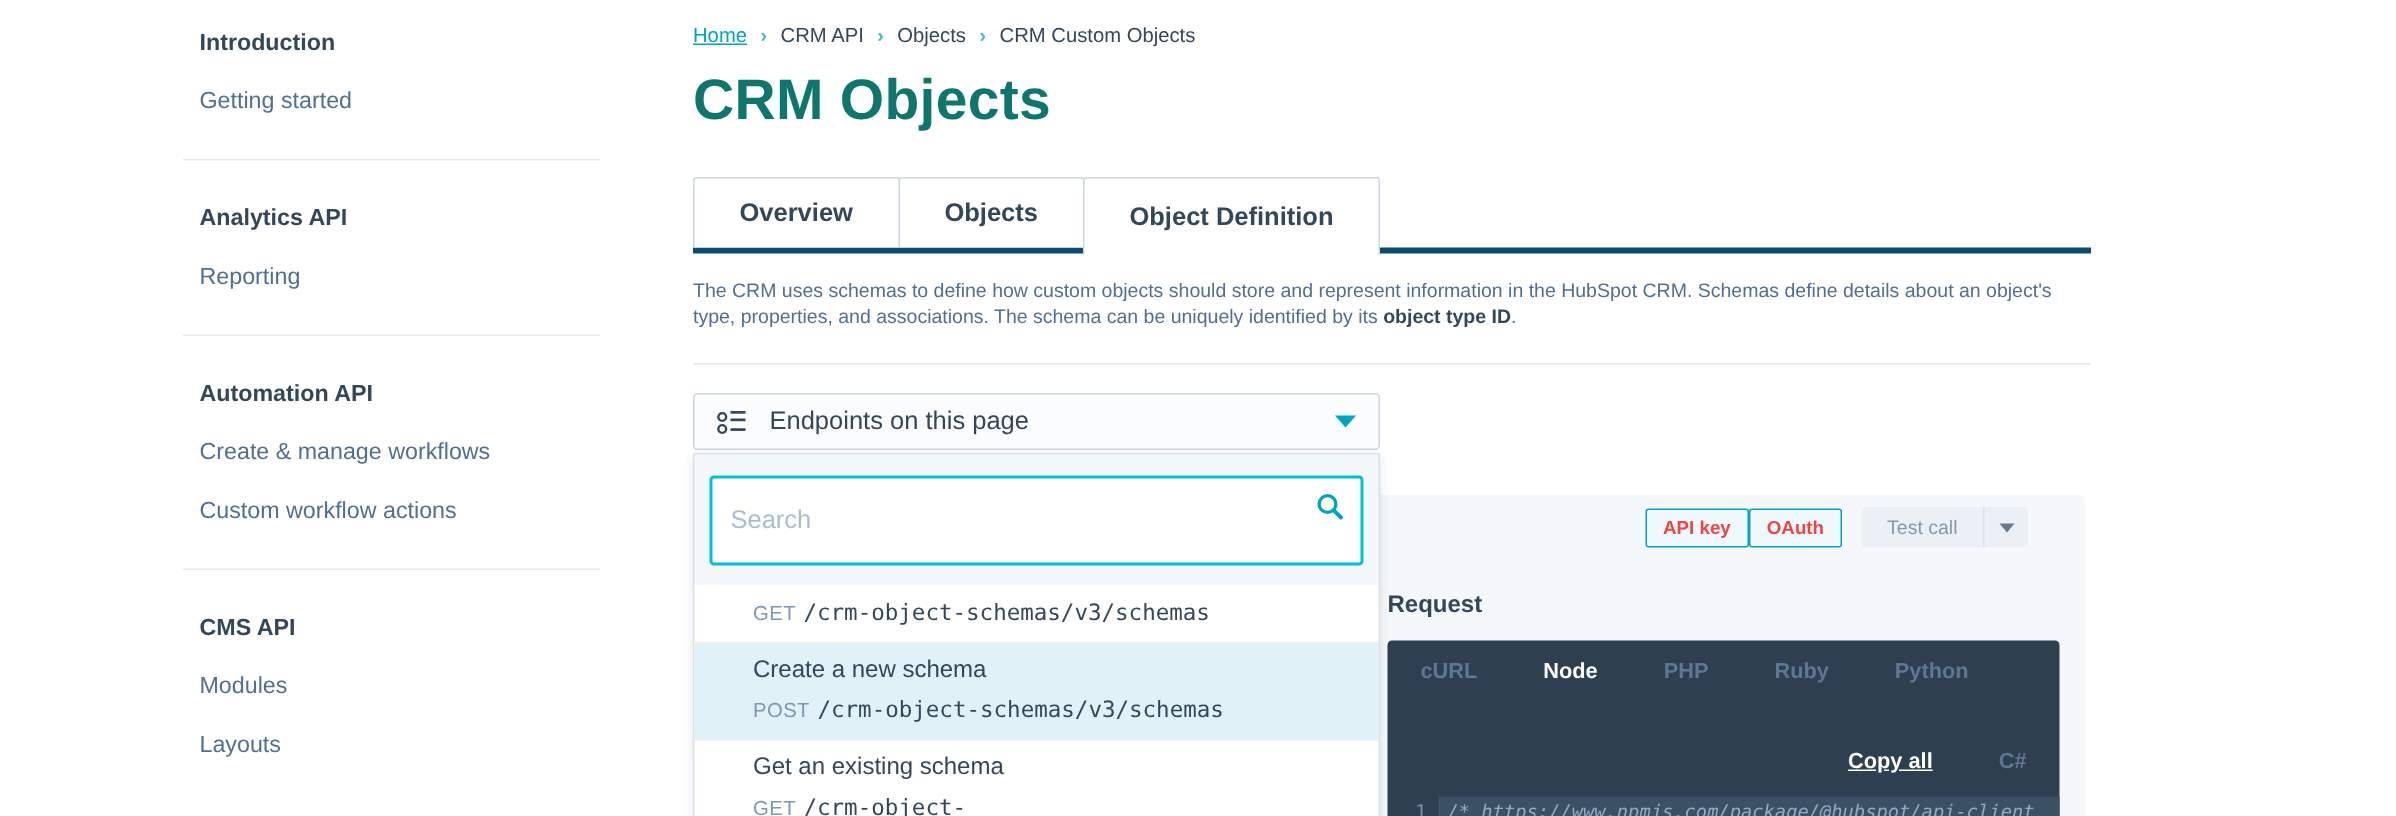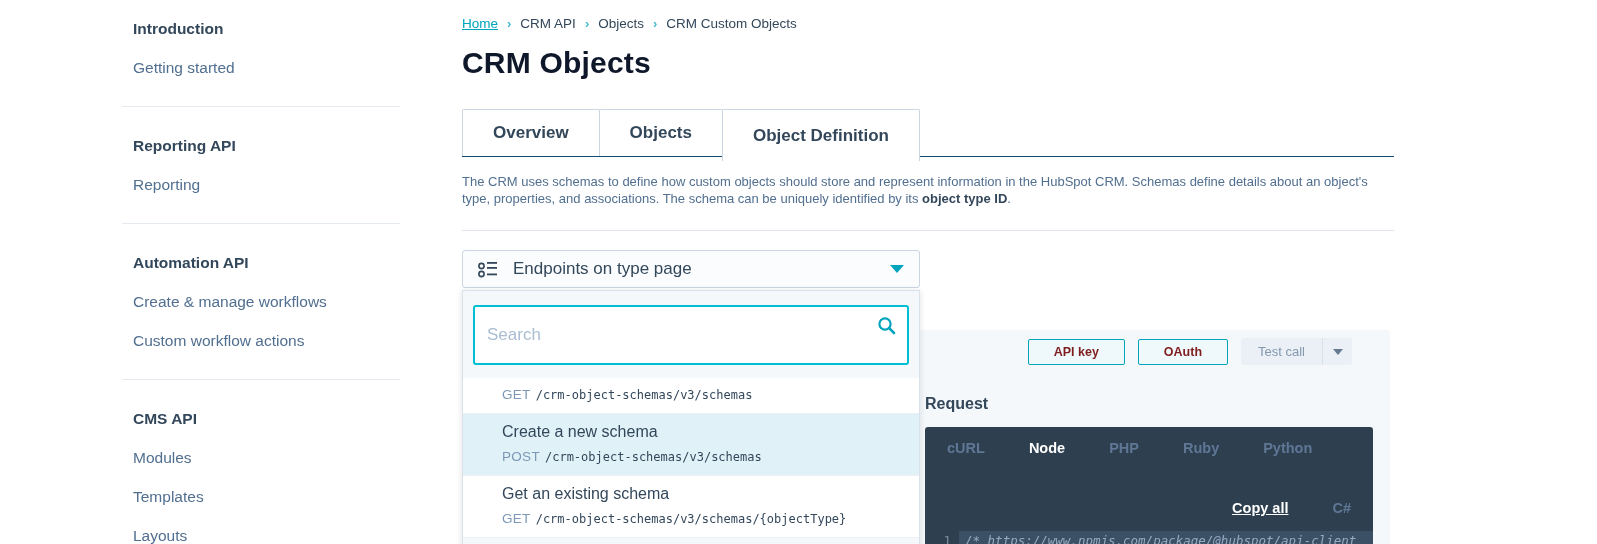--- a/index.html
+++ b/index.html
@@ -15,23 +15,23 @@
   .side-sep { border-top:1px solid #e5eaf0; width:278px; margin-left:-11px; }
 
   
   .main { position:absolute; left:462px; top:0; width:932px; }
 
   .breadcrumb { padding-top:16px; display:flex; align-items:center; font-size:13.5px; }
   .crumb { color:#33475b; }
   .crumb.link { color:var(--accent,#00a4bd); text-decoration:underline; cursor:pointer; }
   .crumb-sep { color:var(--accent,#00a4bd); opacity:.75; margin:0 9px; font-size:13px; font-weight:700; }
 
-  .page-title { margin-top:15px; font-size:30px; font-weight:700; color:#0f172a; letter-spacing:.2px; }
-
-  .tabbar { display:flex; align-items:flex-end; margin-top:29px; border-bottom:1px solid #0c4a6e; width:932px; }
+  .page-title { margin-top:15px; font-size:38px; font-weight:700; color:#0f766e; letter-spacing:.2px; }
+
+  .tabbar { display:flex; align-items:flex-end; margin-top:29px; border-bottom:4px solid #0c4a6e; width:932px; }
   .tab { height:47px; padding:0 30px; display:flex; align-items:center; justify-content:center;
     border:1px solid #cbd6e2; border-bottom:none; border-radius:2px 2px 0 0; background:#fff;
     font-size:17px; font-weight:700; color:#33475b; margin-right:-1px; cursor:pointer; }
   .tab.active { height:52px; margin-bottom:-5px; position:relative; z-index:2; }
 
   .intro { margin-top:16px; font-size:13px; line-height:17px; color:#516f90; width:932px; }
   .intro b { color:#33475b; }
 
   .content-divider { margin-top:23px; border-top:1px solid #dfe5eb; width:932px; }
 
@@ -49,28 +49,28 @@
     background:#fff; font-size:17px; padding:0 46px 0 12px; color:#33475b; outline:none;
     font-family:"Liberation Sans", sans-serif; }
   .ep-search input::placeholder { color:#a9bdd1; }
   .ep-search svg { position:absolute; right:13px; top:11px; }
   .ep-list { margin-top:13px; }
   .ep-item { background:#fff; padding:9px 16px 11px 39px; border-bottom:1px solid #edf1f5; cursor:pointer; }
   .ep-item.hl { background:#e0f2f7; }
   .ep-title { font-size:16px; color:#33475b; margin-bottom:8px; }
   .ep-endpoint { font-size:13.5px; }
   .ep-method { color:#7c98b6; margin-right:5px; letter-spacing:.3px; }
-  .ep-path { font-family:"DejaVu Sans Mono", monospace; font-size:12px; color:#33475b; }
+  .ep-path { font-family:"DejaVu Sans Mono", monospace; font-size:15px; color:#33475b; }
 
   
   .example-panel { position:absolute; left:905px; top:330px; width:485px; height:400px;
     background:#f5f8fa; border-radius:3px; }
   .auth-row { display:flex; justify-content:flex-end; align-items:center; padding:8px 38px 0 0; }
-  .auth-btn { border:1px solid var(--accent,#00a4bd); background:#eff9fb; color:#7f1d1d;
-    font-size:12.5px; font-weight:700; padding:5px 25px; border-radius:2px; margin-left:13px;
+  .auth-btn { border:1px solid var(--accent,#00a4bd); background:#eff9fb; color:#ef4444;
+    font-size:12.5px; font-weight:700; padding:5px 11px; border-radius:2px; 
     font-family:"Liberation Sans", sans-serif; cursor:pointer; }
   .testcall { display:flex; margin-left:13px; border-radius:3px; overflow:hidden; }
   .testcall-main { background:#eaf0f6; padding:6px 17px; color:#8498ae; font-size:13px; cursor:pointer; }
   .testcall-caret { background:#eaf0f6; width:30px; display:flex; align-items:center; justify-content:center;
     border-left:1px solid #d8e0e8; cursor:pointer; }
   .testcall-caret i { width:0; height:0; border-left:5px solid transparent; border-right:5px solid transparent;
     border-top:6px solid #667a90; }
   .request-h { margin:30px 0 0 20px; font-size:16px; font-weight:700; color:#33475b; }
 
   .codeblock { margin:14px 17px 0 20px; background:#2e3f50; border-radius:3px; padding-top:13px; height:300px; }
@@ -92,34 +92,33 @@
 </style>
 </head>
 <body>
 
 <nav class="sidebar" id="sidebar">
     <div class="side-row side-heading">Introduction</div>
     <div class="side-row side-item">Getting started</div>
     <div class="side-sep-row">
       <div class="side-sep"></div>
     </div>
-    <div class="side-row side-heading">Reporting API</div>
+    <div class="side-row side-heading">Analytics API</div>
     <div class="side-row side-item">Reporting</div>
     <div class="side-sep-row">
       <div class="side-sep"></div>
     </div>
     <div class="side-row side-heading">Automation API</div>
     <div class="side-row side-item">Create &amp; manage workflows</div>
     <div class="side-row side-item">Custom workflow actions</div>
     <div class="side-sep-row">
       <div class="side-sep"></div>
     </div>
     <div class="side-row side-heading">CMS API</div>
     <div class="side-row side-item">Modules</div>
-    <div class="side-row side-item">Templates</div>
     <div class="side-row side-item">Layouts</div>
   </nav>
 
 <div class="main">
 
   <div class="breadcrumb" id="breadcrumb">
       <span class="crumb link">Home</span>
       <span class="crumb-sep">›</span>
       <span class="crumb">CRM API</span>
       <span class="crumb-sep">›</span>
@@ -142,21 +141,21 @@
 
   <div class="endpoints">
     <div class="ep-toggle">
       <svg width="20" height="17" viewBox="0 0 20 17">
         <circle cx="3.5" cy="5" r="2.6" fill="none" stroke="#33475b" stroke-width="1.6"></circle>
         <rect x="9" y="1" width="10" height="1.8" fill="#33475b"></rect>
         <rect x="9" y="6" width="10" height="1.8" fill="#33475b"></rect>
         <circle cx="3.5" cy="13" r="2.6" fill="none" stroke="#33475b" stroke-width="1.6"></circle>
         <rect x="9" y="12.5" width="10" height="1.8" fill="#33475b"></rect>
       </svg>
-      <span class="ep-toggle-label">Endpoints on type page</span>
+      <span class="ep-toggle-label">Endpoints on this page</span>
       <i class="ep-caret"></i>
     </div>
 
     <div class="ep-panel">
       <div class="ep-search">
         <input type="text" autofocus="" placeholder="Search" style="">
         <svg width="19" height="19" viewBox="0 0 19 19">
           <circle cx="8" cy="8" r="5.6" fill="none" stroke="#00a4bd" stroke-width="2.2"></circle>
           <line x1="12.2" y1="12.2" x2="17" y2="17" stroke="#00a4bd" stroke-width="2.6" stroke-linecap="round"></line>
         </svg>

